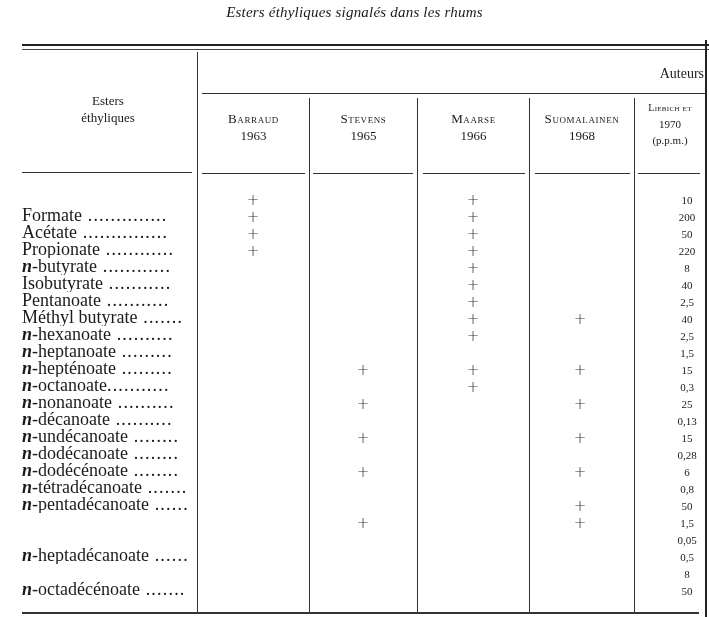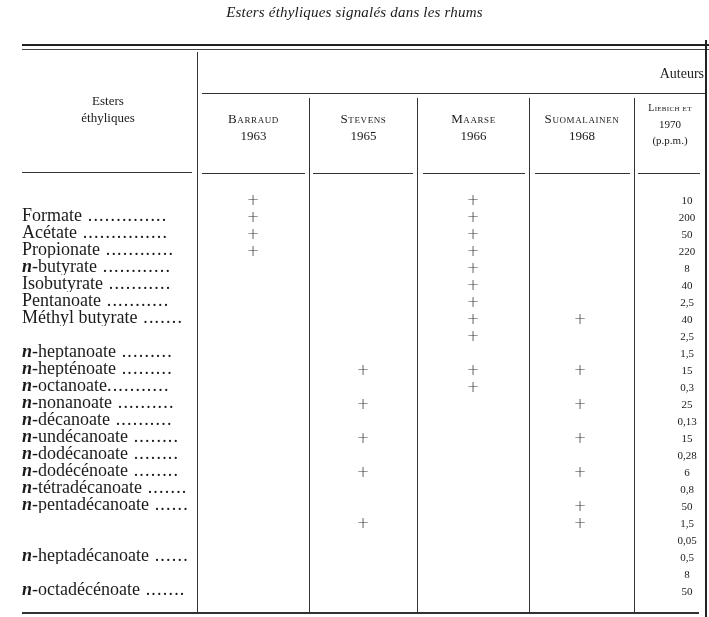--- a/index.html
+++ b/index.html
@@ -138,20 +138,21 @@
       <div class="ester"><i></i><span>Pentanoate</span><span class="dots">  ...........</span></div>
       <div class="mark" style="left: 463px;">+</div>
       <div class="val">40</div>
     </div>
     <div class="row">
       <div class="ester"><i></i><span>Méthyl butyrate</span><span class="dots"> .......</span></div>
       <div class="mark" style="left: 463px;">+</div>
       <div class="val">2,5</div>
     </div>
     <div class="row">
+      <div class="ester"><i>n</i><span>-hexanoate</span><span class="dots"> ..........</span></div>
       <div class="mark" style="left: 463px;">+</div>
       <div class="mark" style="left: 570px;">+</div>
       <div class="val">40</div>
     </div>
     <div class="row">
       <div class="ester"><i>n</i><span>-heptanoate</span><span class="dots"> .........</span></div>
       <div class="mark" style="left: 463px;">+</div>
       <div class="val">2,5</div>
     </div>
     <div class="row">

